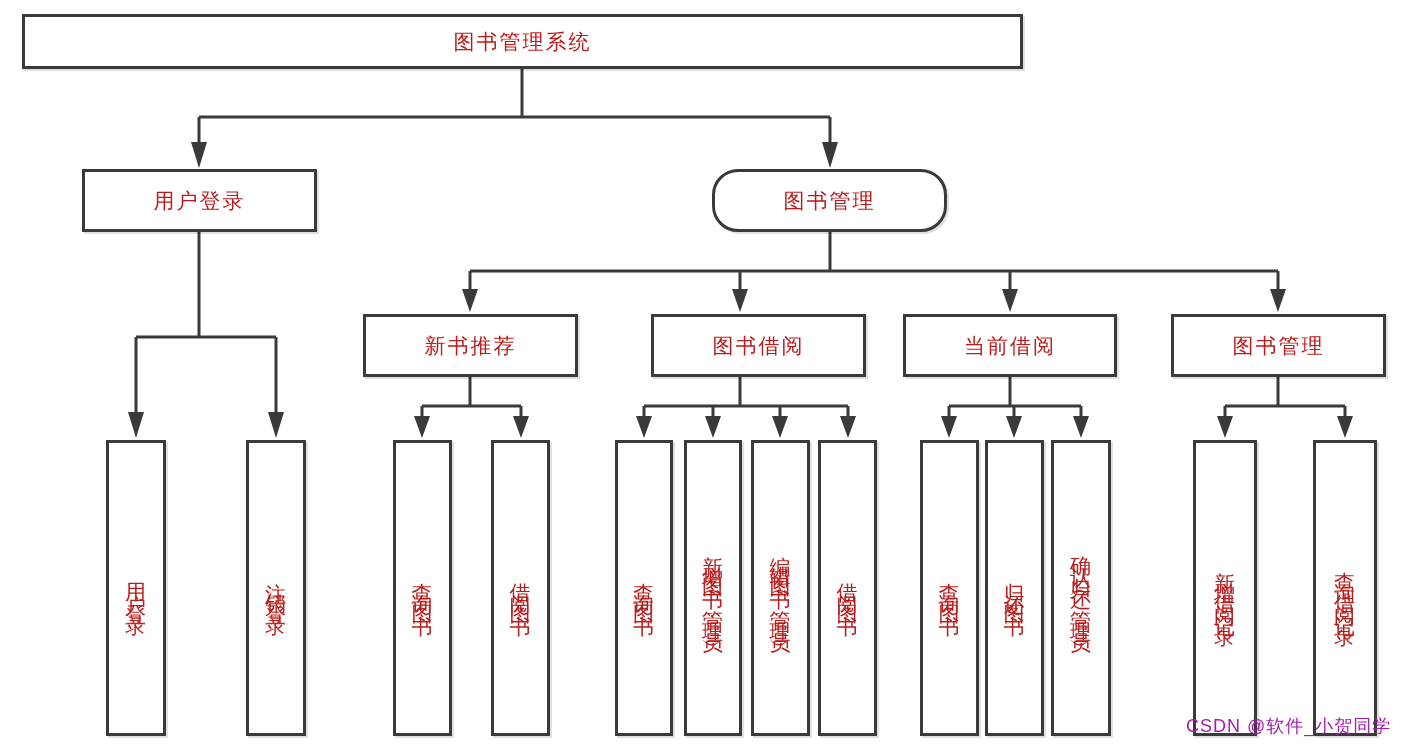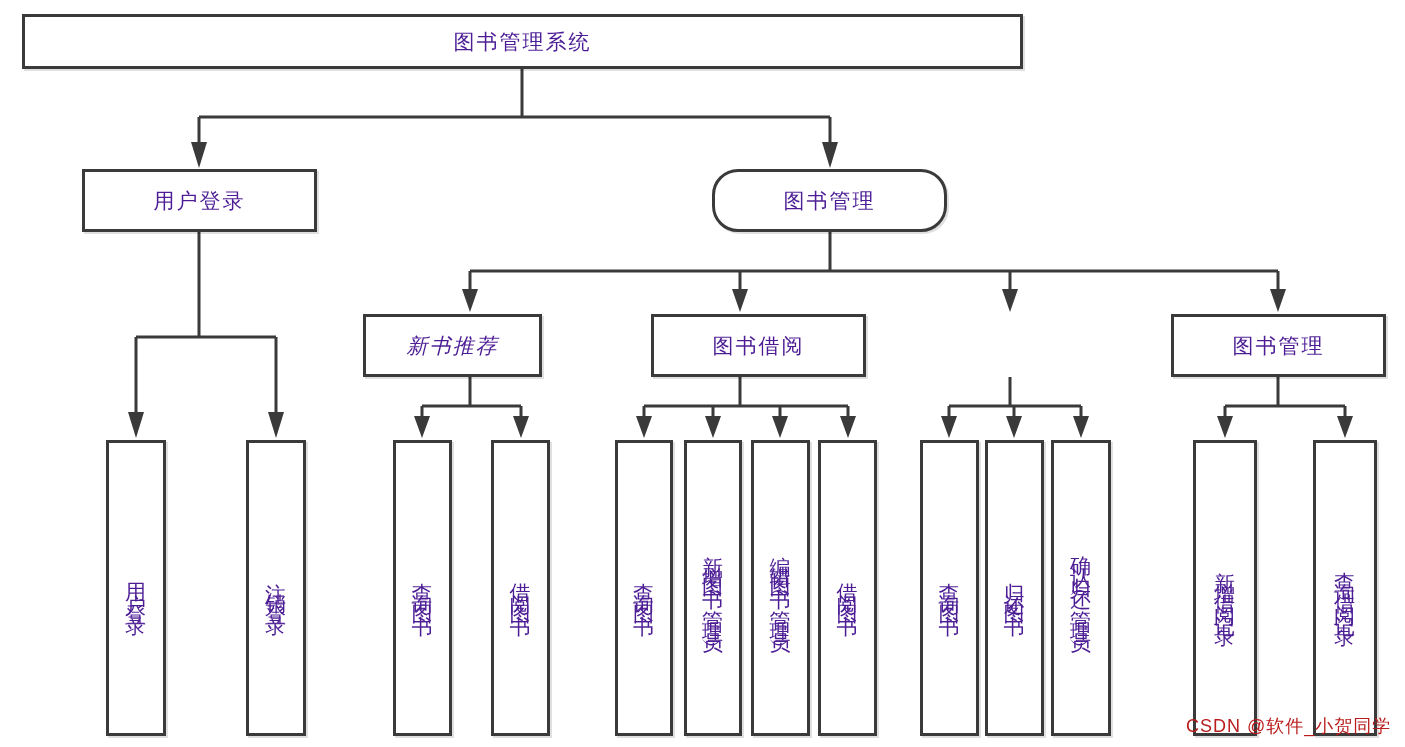--- a/index.html
+++ b/index.html
@@ -20,21 +20,21 @@
   }
   .node {
     position: absolute;
     box-sizing: border-box;
     border: 3px solid #3a3a3a;
     background: #ffffff;
     display: flex;
     align-items: center;
     justify-content: center;
     box-shadow: 2px 2px 0 rgba(0,0,0,0.12);
-    color: #4c1d95;
+    color: #b91c1c;
     z-index: 2;
   }
   .node .hlabel {
     font-size: 21px;
     letter-spacing: 2px;
     white-space: nowrap;
   }
   .vnode .vlabel {
     writing-mode: vertical-rl;
     text-orientation: mixed;
@@ -42,21 +42,21 @@
     letter-spacing: 11px;
     line-height: 1;
     white-space: nowrap;
   }
   .watermark {
     position: absolute;
     left: 1186px;
     top: 714px;
     width: 212px;
     font-size: 18px;
-    color: #b91c1c;
+    color: #a21caf;
     letter-spacing: 1px;
     white-space: nowrap;
     z-index: 3;
   }
 </style>
 </head>
 <body>
 
 <div class="stage">
 
@@ -104,25 +104,28 @@
     <span class="hlabel">图书管理系统</span>
   </div>
 
   <div class="node" style="left:82px; top:169px; width:235px; height:63px;">
     <span class="hlabel">用户登录</span>
   </div>
   <div class="node" style="left:712px; top:169px; width:235px; height:63px;border-radius:26px;">
     <span class="hlabel">图书管理</span>
   </div>
 
-  <div class="node" style="left:363px; top:314px; width:179px; height:63px;font-style:italic;">
+  <div class="node" style="left:363px; top:314px; width:215px; height:63px;">
     <span class="hlabel">新书推荐</span>
   </div>
   <div class="node" style="left:651px; top:314px; width:215px; height:63px;">
     <span class="hlabel">图书借阅</span>
+  </div>
+  <div class="node" style="left:903px; top:314px; width:214px; height:63px;">
+    <span class="hlabel">当前借阅</span>
   </div>
   <div class="node" style="left:1171px; top:314px; width:215px; height:63px;">
     <span class="hlabel">图书管理</span>
   </div>
 
   <div class="node vnode" style="left:106px; top:440px; width:60px; height:296px;">
     <span class="vlabel">用户登录</span>
   </div>
   <div class="node vnode" style="left:246px; top:440px; width:60px; height:296px;">
     <span class="vlabel">注销登录</span>

